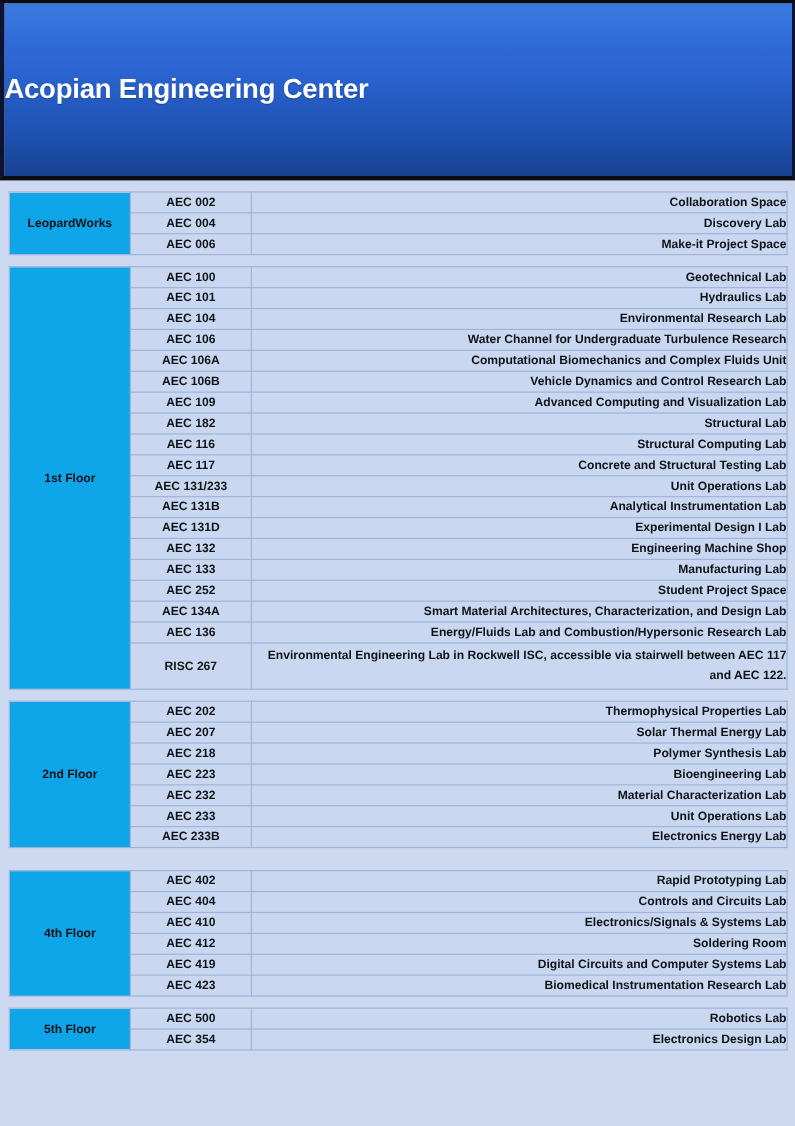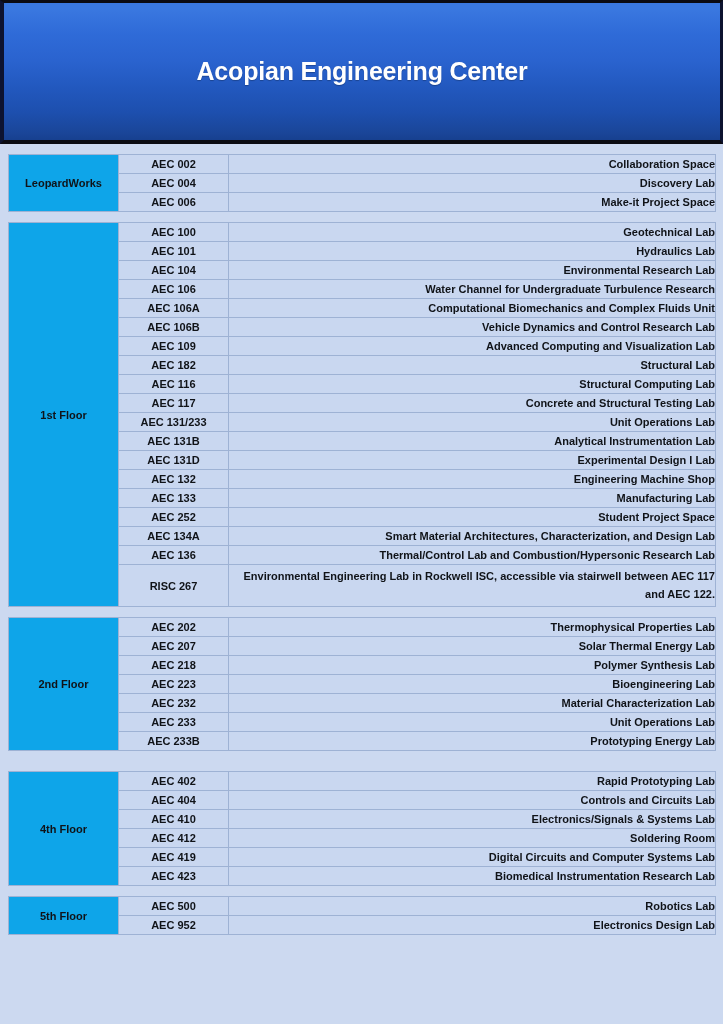--- a/index.html
+++ b/index.html
@@ -11,38 +11,38 @@
     height: 1024px;
     background: #ccd9f0;
     font-family: "Liberation Sans", sans-serif;
     overflow: hidden;
   }
 
   
   .banner {
     position: relative;
     margin: 0;
-    height: 144px;
+    height: 164px;
     box-sizing: border-box;
     border-top: 3px solid #0b0b12;
     border-bottom: 4px solid #0b0b12;
     border-left: 4px solid #0d1330;
     border-right: 3px solid #0d1330;
     background: linear-gradient(to bottom,
         #3a78e0 0%,
         #3a78e0 4%,
         #2f6bd8 22%,
         #2a63cf 42%,
         #2258be 62%,
         #1d4fae 80%,
         #1a4598 95%,
         #17408f 100%);
     display: flex;
     align-items: center;
-    justify-content: center;
+    justify-content: flex-start;
   }
   .banner-title {
     color: #ffffff;
     font-size: 25px;
     font-weight: bold;
     line-height: 1.30;
     text-align: center;
     letter-spacing: -0.2px;
     text-shadow: 0 1px 1px rgba(0,0,0,0.25);
     user-select: none;
@@ -202,21 +202,21 @@
         <tr>
           <td class="room">AEC 252</td>
           <td class="name">Student Project Space</td>
         </tr>
         <tr>
           <td class="room">AEC 134A</td>
           <td class="name">Smart Material Architectures, Characterization, and Design Lab</td>
         </tr>
         <tr>
           <td class="room">AEC 136</td>
-          <td class="name">Thermal/Control Lab and Combustion/Hypersonic Research Lab</td>
+          <td class="name">Energy/Fluids Lab and Combustion/Hypersonic Research Lab</td>
         </tr>
         <tr>
           <td class="room tall">RISC 267</td>
           <td class="name wrap tall">Environmental Engineering Lab in Rockwell ISC, accessible via stairwell between AEC 117 and AEC 122.</td>
         </tr>
       </tbody>
     </table>
     <div class="spacer"></div>
     <table class="section">
       <colgroup>
@@ -245,21 +245,21 @@
         <tr>
           <td class="room">AEC 232</td>
           <td class="name">Material Characterization Lab</td>
         </tr>
         <tr>
           <td class="room">AEC 233</td>
           <td class="name">Unit Operations Lab</td>
         </tr>
         <tr>
           <td class="room">AEC 233B</td>
-          <td class="name">Prototyping Energy Lab</td>
+          <td class="name">Electronics Energy Lab</td>
         </tr>
       </tbody>
     </table>
     <div class="spacer"></div>
     <div class="spacer"></div>
     <table class="section">
       <colgroup>
         <col class="col-floor">
         <col class="col-room">
         <col class="col-name">
@@ -299,18 +299,18 @@
         <col class="col-room">
         <col class="col-name">
       </colgroup>
       <tbody>
         <tr>
           <td class="floor" rowspan="2">5th Floor</td>
           <td class="room">AEC 500</td>
           <td class="name">Robotics Lab</td>
         </tr>
         <tr>
-          <td class="room">AEC 952</td>
+          <td class="room">AEC 354</td>
           <td class="name">Electronics Design Lab</td>
         </tr>
       </tbody>
     </table>
   </div>
 
 </body></html>

